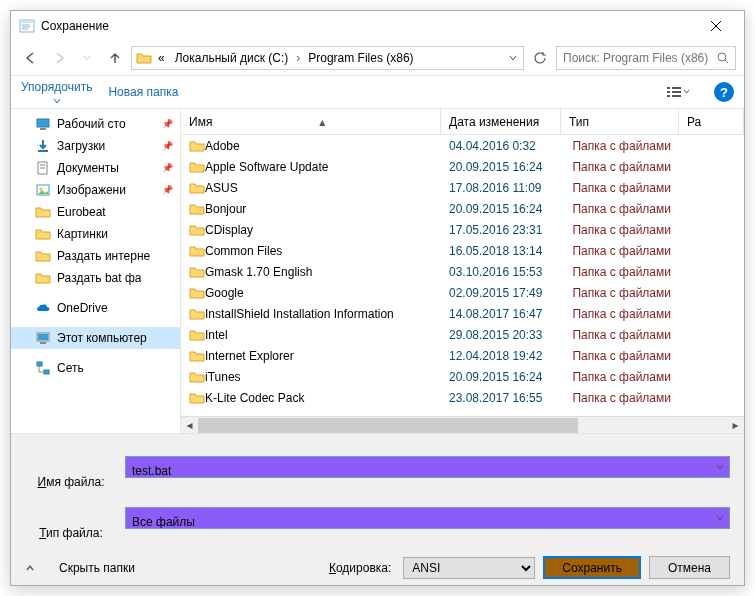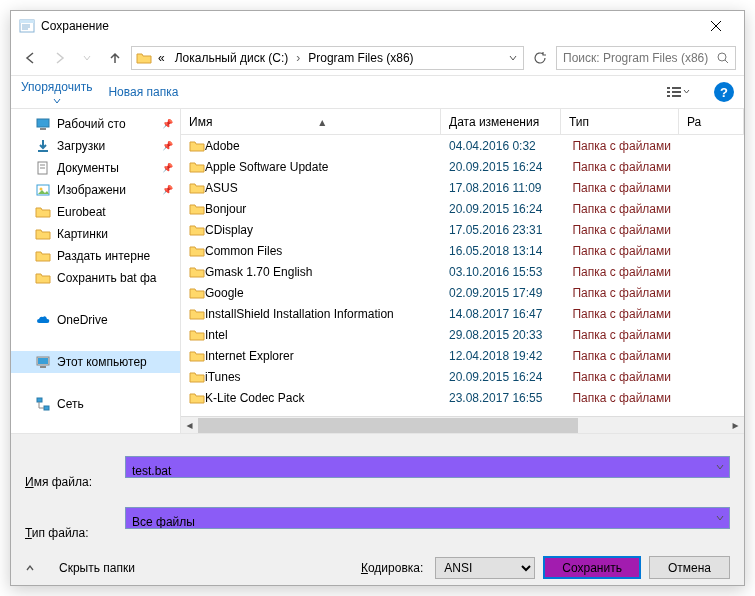--- a/index.html
+++ b/index.html
@@ -24,21 +24,21 @@
 .toolbar { height: 34px; border-top: 1px solid #e5e5e5; border-bottom: 1px solid #e5e5e5; background: #fff; display: flex; align-items: center; padding: 0 10px; gap: 16px; }
 .tool-link { color: #1a6bb5; cursor: pointer; display: flex; align-items: center; gap: 4px; flex-direction: column; }
 .tool-spacer { flex: 1; }
 .view-btn { width: 40px; height: 22px; border: 1px solid transparent; display: flex; align-items: center; justify-content: center; cursor: pointer; gap: 2px; }
 .help-btn { width: 20px; height: 20px; border-radius: 50%; background: #0078d7; color: #fff; display: flex; align-items: center; justify-content: center; font-weight: bold; cursor: pointer; font-size: 13px; }
 
 .body-split { flex: 1; display: flex; min-height: 0; }
 .sidebar { width: 170px; border-right: 1px solid #e5e5e5; overflow-y: auto; padding: 4px 0; }
 .side-item { height: 22px; display: flex; align-items: center; padding-left: 24px; gap: 6px; cursor: pointer; position: relative; }
 .side-item.selected { background: #cce8ff; }
-.side-item.top { margin-top: 20px; }
+.side-item.top { margin-top: 8px; }
 .side-icon { width: 16px; height: 16px; flex-shrink: 0; }
 .side-pin { position: absolute; right: 6px; color: #999; font-size: 9px; }
 .side-label { white-space: nowrap; overflow: hidden; text-overflow: clip; }
 
 .file-area { flex: 1; display: flex; flex-direction: column; min-height: 0; }
 .columns { height: 26px; display: flex; align-items: center; border-bottom: 1px solid #e5e5e5; }
 .col { padding: 0 8px; border-right: 1px solid #e5e5e5; height: 100%; display: flex; align-items: center; cursor: pointer; overflow: hidden; }
 .col-name { width: 260px; }
 .col-date { width: 120px; }
 .col-type { width: 118px; }
@@ -52,33 +52,33 @@
 .cell-date { width: 120px; color: #0c4a6e; }
 .cell-type { width: 118px; color: #7f1d1d; text-align: right; }
 .folder-icon { width: 16px; height: 16px; flex-shrink: 0; }
 
 .hscroll { height: 17px; background: #f0f0f0; border-top: 1px solid #ddd; position: relative; display: flex; align-items: center; }
 .hscroll-btn { width: 17px; height: 15px; background: #f0f0f0; display: flex; align-items: center; justify-content: center; color: #555; cursor: pointer; }
 .hscroll-thumb { position: absolute; left: 17px; width: 380px; height: 15px; background: #cdcdcd; top: 1px; }
 
 .bottom-panel { border-top: 1px solid #e5e5e5; background: #f0f0f0; padding: 10px 14px 6px 14px; }
 .field-row { display: flex; align-items: center; margin-bottom: 6px; }
-.field-label { width: 100px; text-align: left; padding-right: 8px; margin-top: 31px; }
+.field-label { width: 100px; text-align: center; padding-right: 8px; margin-top: 31px; }
 .field-label u { text-decoration: underline; }
 .field-input-wrap { flex: 1; position: relative; }
 .field-input { width: 100%; height: 22px; border: 1px solid #7a9ac0; padding: 8px 22px 0 6px; background: #8b5cf6; }
 .field-dd { position: absolute; right: 2px; top: 2px; width: 17px; height: 18px; display: flex; align-items: center; justify-content: center; cursor: pointer; color: #555; }
 
 .footer-row { display: flex; align-items: center; padding-top: 10px; gap: 8px; }
 .hide-folders { display: flex; align-items: center; gap: 24px; cursor: pointer; }
 .footer-spacer { flex: 1; }
 .enc-label { padding-right: 4px; }
-.enc-select { width: 100px; height: 22px; border: 1px solid #adadad; background: #e1e1e1; padding: 0 4px; }
+.enc-select { width: 132px; height: 22px; border: 1px solid #adadad; background: #e1e1e1; padding: 0 4px; }
 .btn { height: 23px; padding: 0 18px; border: 1px solid #adadad; background: #e1e1e1; cursor: pointer; }
-.btn.primary { border: 2px solid #0078d7; background: #a21caf; padding: 0 17px; }
+.btn.primary { border: 2px solid #0078d7; background: #a16207; padding: 0 17px; }
 
 
 svg { display: block; }
 </style>
 </head>
 <body>
 
 <div class="dialog">
 
   <div class="titlebar">
@@ -244,21 +244,21 @@
             </svg>
           </span>
           <span class="side-label">Раздать интерне</span>
         </div>
         <div class="side-item">
           <span class="side-icon">
             <svg width="16" height="16">
               <path d="M1 4 L6 4 L7 6 L15 6 L15 13 L1 13 Z" fill="#ffd86b" stroke="#d9a23a"></path>
             </svg>
           </span>
-          <span class="side-label">Сохранить bat фа</span>
+          <span class="side-label">Раздать bat фа</span>
         </div>
         <div class="side-item top">
           <span class="side-icon">
             <svg width="16" height="16">
               <path d="M4 11 Q2 11 2 9 Q2 7 4 7 Q5 4 8 5 Q11 3 12 7 Q15 7 14 10 Q14 11 12 11 Z" fill="#0078d7"></path>
             </svg>
           </span>
           <span class="side-label">OneDrive</span>
         </div>
         <div class="side-item top selected">

